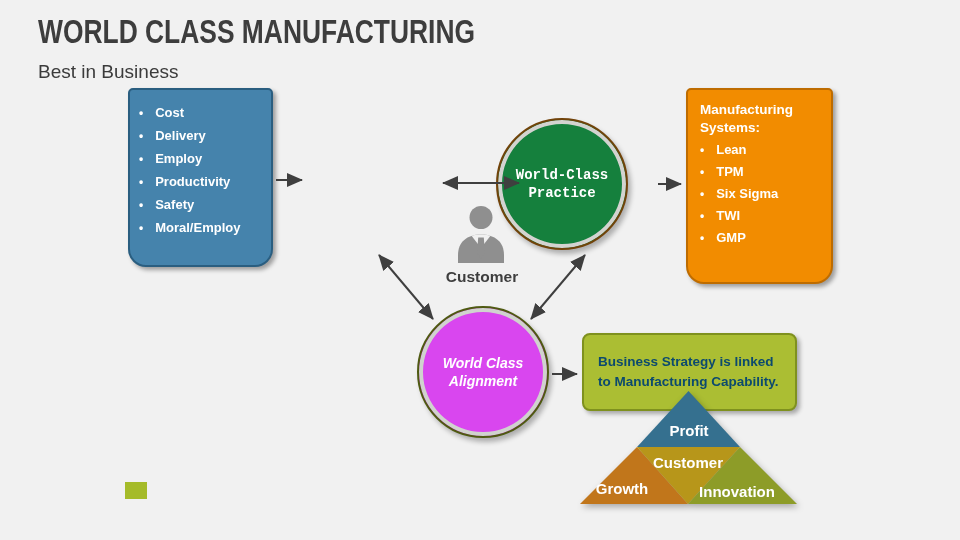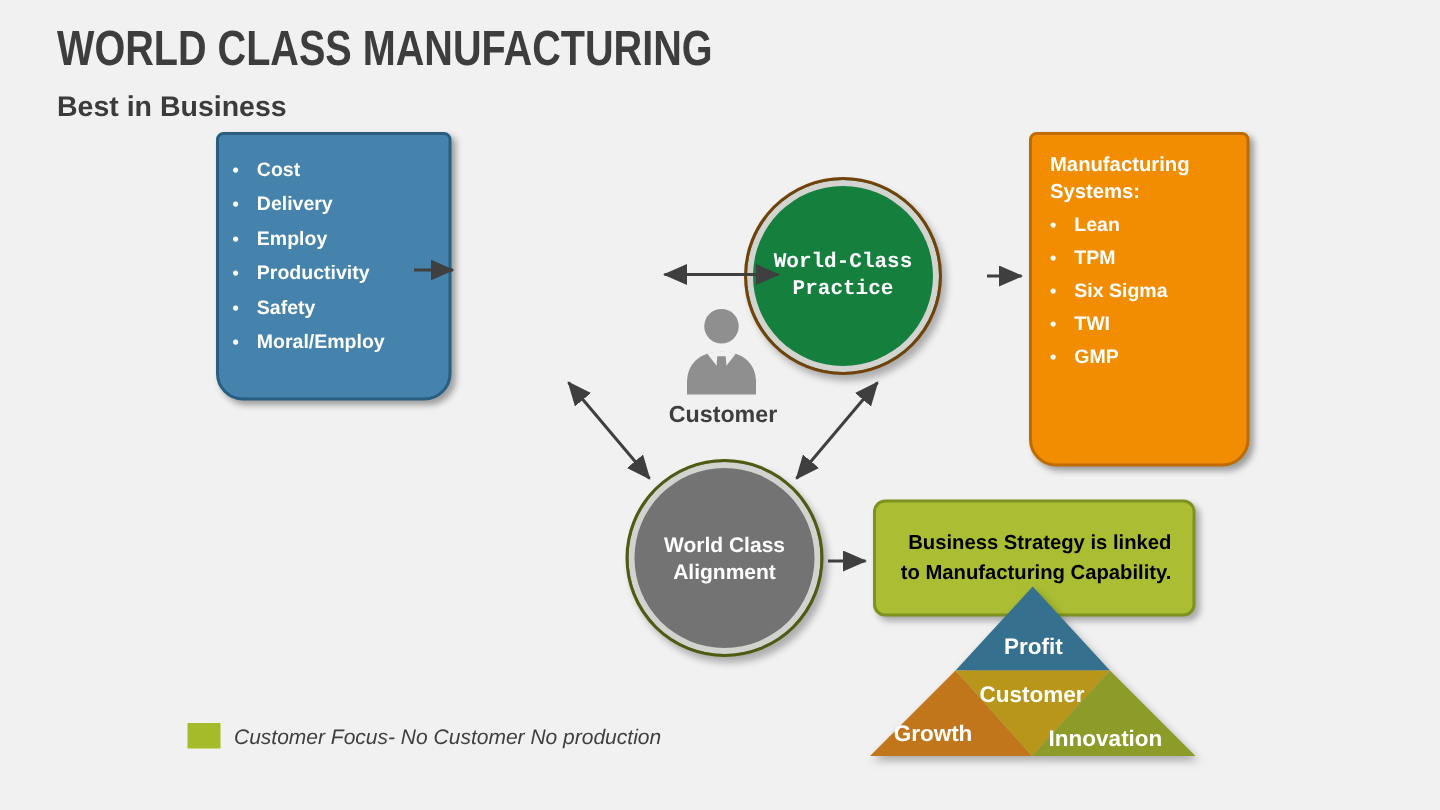--- a/index.html
+++ b/index.html
@@ -9,37 +9,36 @@
   }
   * { box-sizing:border-box; }
 
   .title {
     position:absolute; left:38px; top:13px;
     font-size:33px; font-weight:bold; color:#3D3D3D;
     transform:scaleX(0.80); transform-origin:left top; white-space:nowrap;
   }
   .subtitle {
     position:absolute; left:38px; top:61px;
-    font-size:19px; color:#3B3B3B;font-weight:bold;
+    font-size:19px; color:#3B3B3B;
   }
 
   
   .listbox {
     position:absolute; border-radius:5px 5px 18px 18px;
     box-shadow:3px 3px 4px rgba(0,0,0,0.35);
     color:#fff; font-weight:bold;
   }
   .box-inputs {
-    left:128px; top:88px; width:157px; height:179px;
+    left:128px; top:88px; width:145px; height:179px;
     background:#4583AC; border:2px solid #2A5E80;
     padding:16px 6px 6px 8px;
-    margin-left:16px;
   }
   .box-systems {
-    left:686px; top:88px; width:147px; height:223px;
+    left:686px; top:88px; width:147px; height:196px;
     background:#F28C00; border:2px solid #BE6C00;
     padding:11px 6px 6px 12px;
   }
   .box-systems .heading { font-size:13.5px; line-height:1.35; margin-bottom:6px; }
   ul.bullets { list-style:none; margin:0; padding:0; }
   ul.bullets li {
     display:flex; align-items:baseline;
     font-size:13px; font-weight:bold; color:#fff; margin-bottom:9px; line-height:14px;
   }
   .box-inputs ul.bullets li::before {
@@ -59,38 +58,39 @@
   .circle-performance {
     left:306px; top:119px; background:#2E6384; border:2.5px solid #17455F;
     box-shadow: inset 0 0 0 4px #CDD2D6, 3px 4px 5px rgba(0,0,0,0.28);
   }
   .circle-practice {
     left:496px; top:118px; background:#15803d; border:2.5px solid #71430A;
     box-shadow: inset 0 0 0 4px #D3D3D0, 3px 4px 5px rgba(0,0,0,0.28);
     font-family: Liberation Mono, monospace;
   }
   .circle-alignment {
-    left:417px; top:306px; background:#737373; border:2.5px solid #4F5A12;
+    left:417px; top:306px; background:#d946ef; border:2.5px solid #4F5A12;
     box-shadow: inset 0 0 0 4px #D0D3CE, 3px 4px 5px rgba(0,0,0,0.28);
+    font-style: italic;
   }
 
   
   .customer-icon { position:absolute; left:455px; top:205px; width:52px; height:60px; }
   .customer-label {
     position:absolute; left:428px; top:268px; width:108px; text-align:center;
     font-size:15.5px; font-weight:bold; color:#3E3E3E;
   }
 
   
   .box-strategy {
     position:absolute; left:582px; top:333px; width:215px; height:78px;
     background:#ABBE33; border:2px solid #7F911E; border-radius:8px;
     box-shadow:3px 3px 4px rgba(0,0,0,0.3);
-    display:flex; align-items:center; justify-content:center; text-align:right;
-    color:#000000; font-weight:bold; font-size:13.5px; line-height:1.5;
+    display:flex; align-items:center; justify-content:center; text-align:left;
+    color:#0c4a6e; font-weight:bold; font-size:13.5px; line-height:1.5;
     padding:6px 14px; z-index:1;
   }
 
   
   .pyramid-svg {
     position:absolute; left:560px; top:380px; width:250px; height:138px; z-index:2;
     filter:drop-shadow(2px 3px 3px rgba(0,0,0,0.3));
   }
   .pyramid-svg text {
     fill:#fff; font-family:"Liberation Sans",sans-serif;
@@ -200,15 +200,14 @@
     </defs>
     <line x1="276" y1="180" x2="302" y2="180" marker-end="url(#ah)"></line>
     <line x1="443" y1="183" x2="519" y2="183" marker-start="url(#ah)" marker-end="url(#ah)"></line>
     <line x1="658" y1="184" x2="681" y2="184" marker-end="url(#ah)"></line>
     <line x1="379" y1="255" x2="433" y2="319" marker-start="url(#ah)" marker-end="url(#ah)"></line>
     <line x1="585" y1="255" x2="531" y2="319" marker-start="url(#ah)" marker-end="url(#ah)"></line>
     <line x1="552" y1="374" x2="577" y2="374" marker-end="url(#ah)"></line>
   </svg>
 
   <div class="legend-swatch"></div>
-  <div class="legend-text">Customer Focus- No Customer No production</div>
 
 </div>
 
 </body></html>

